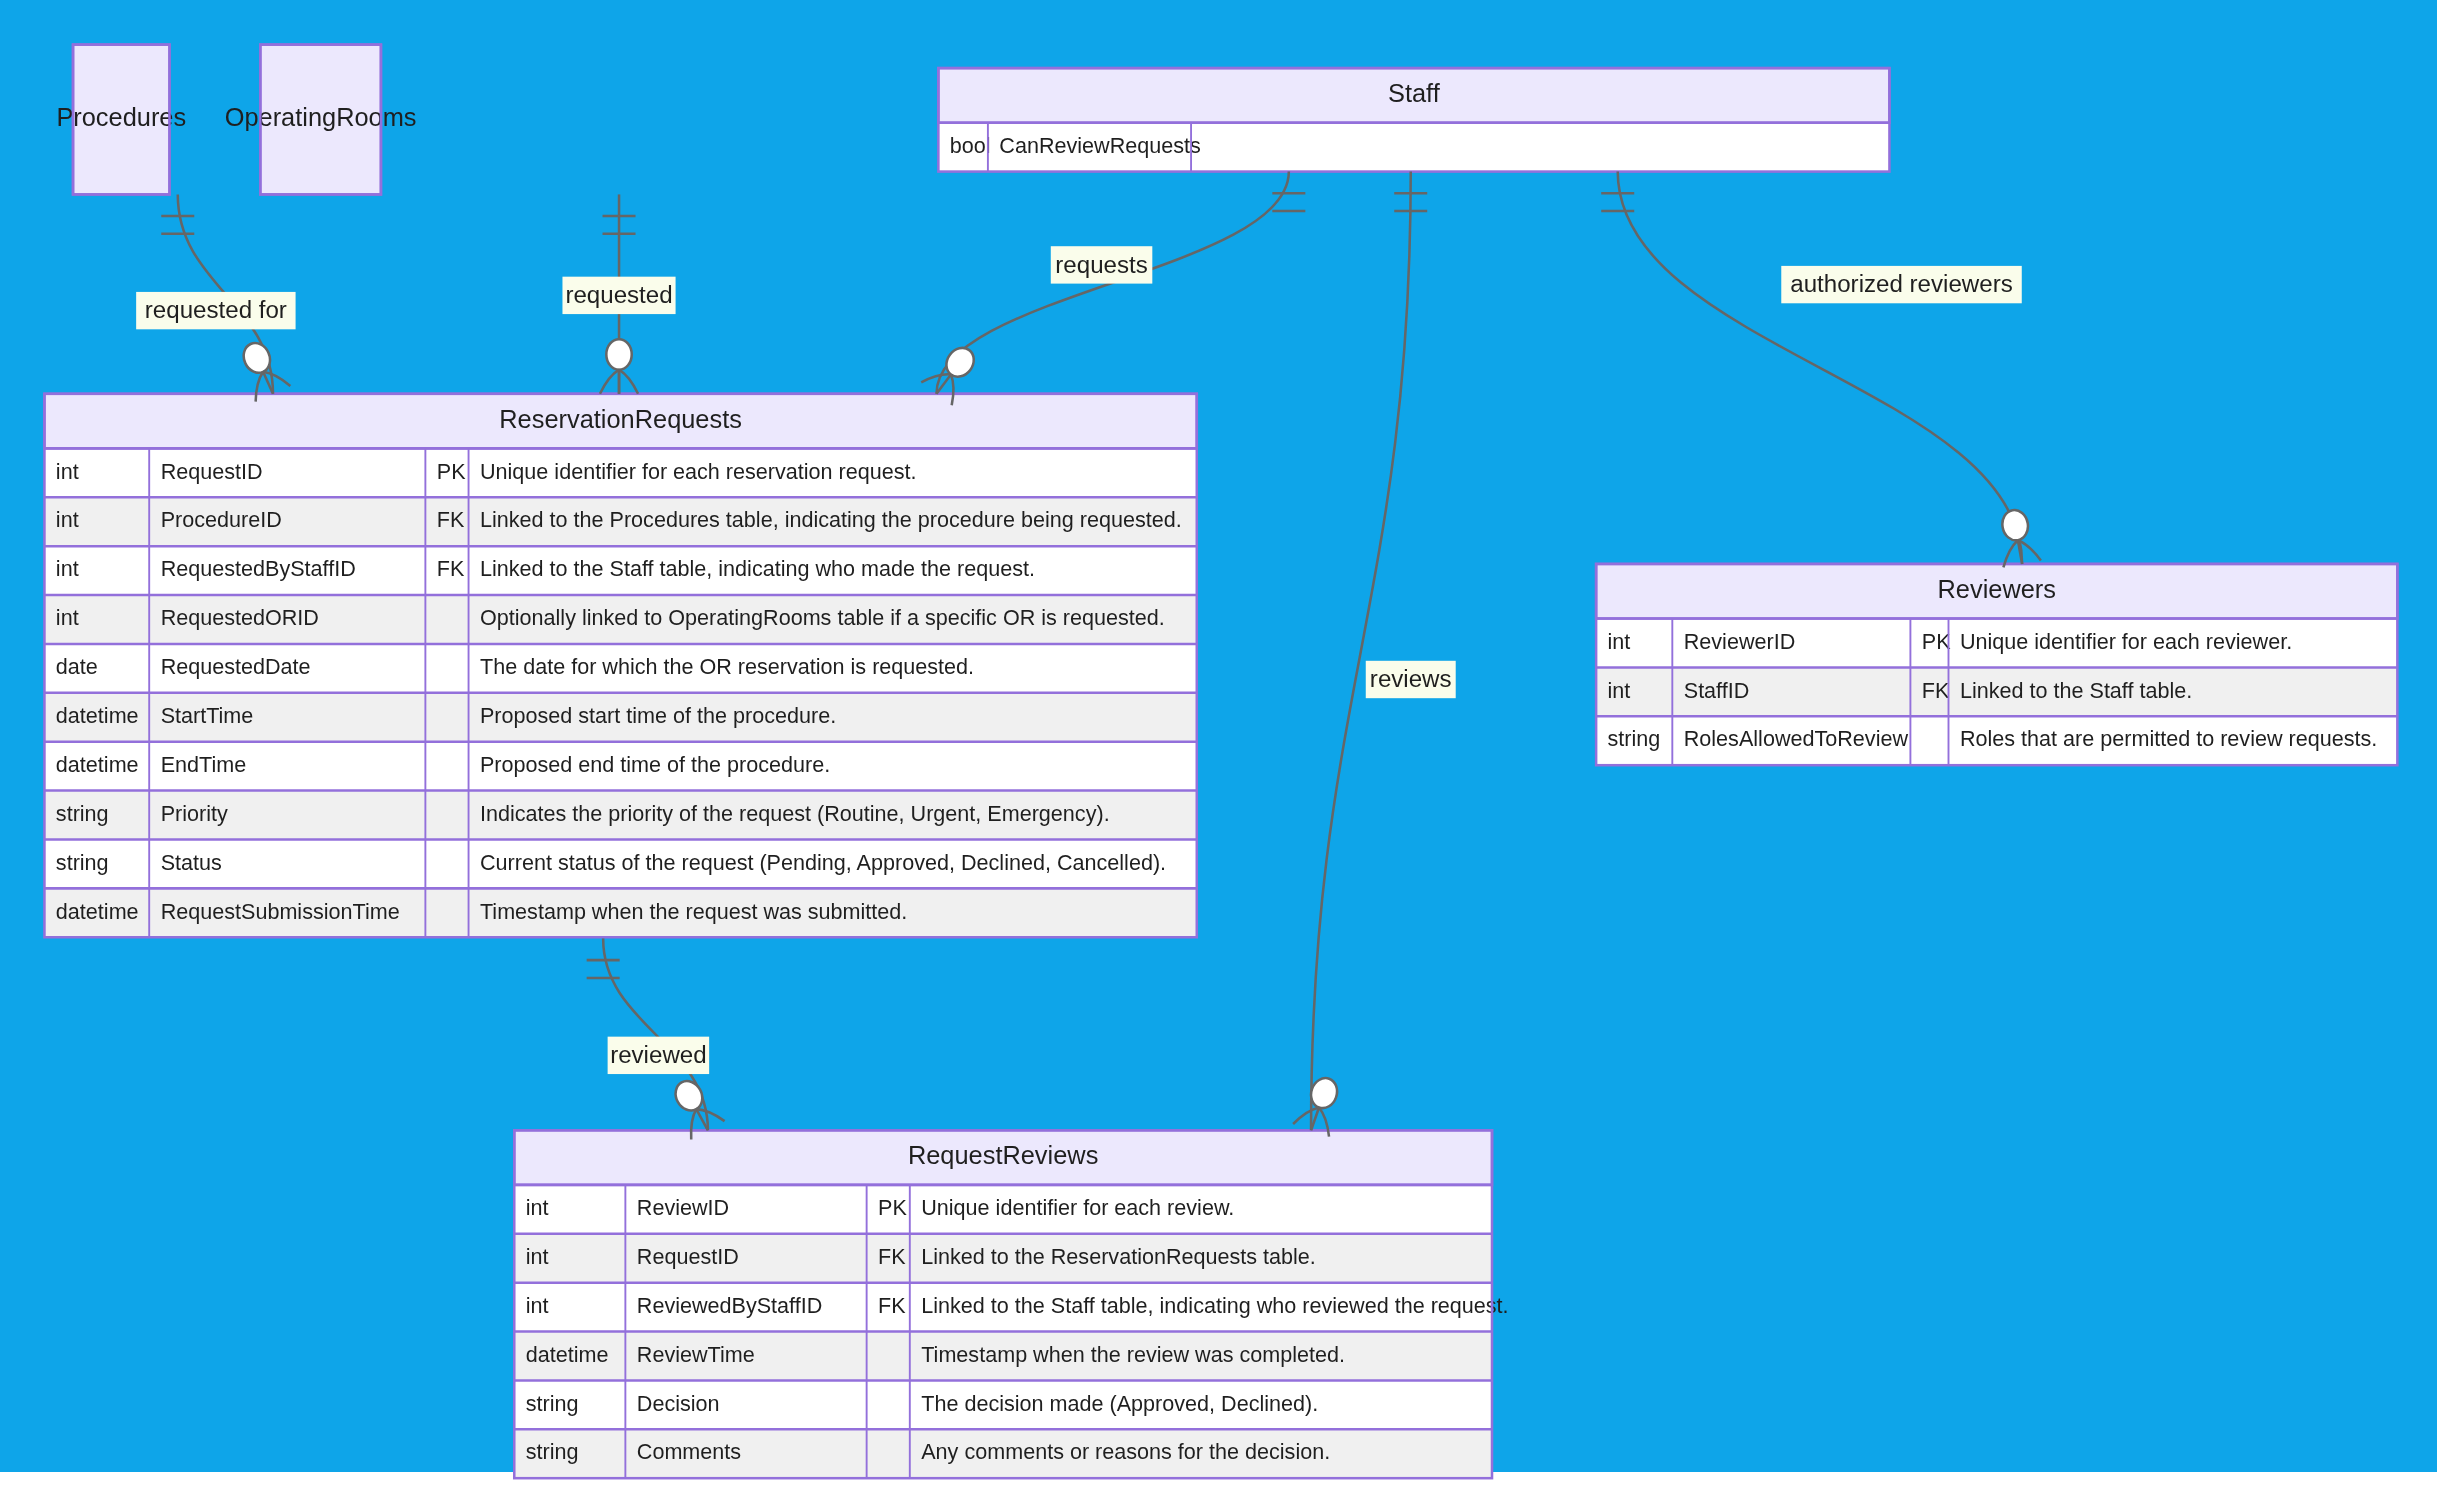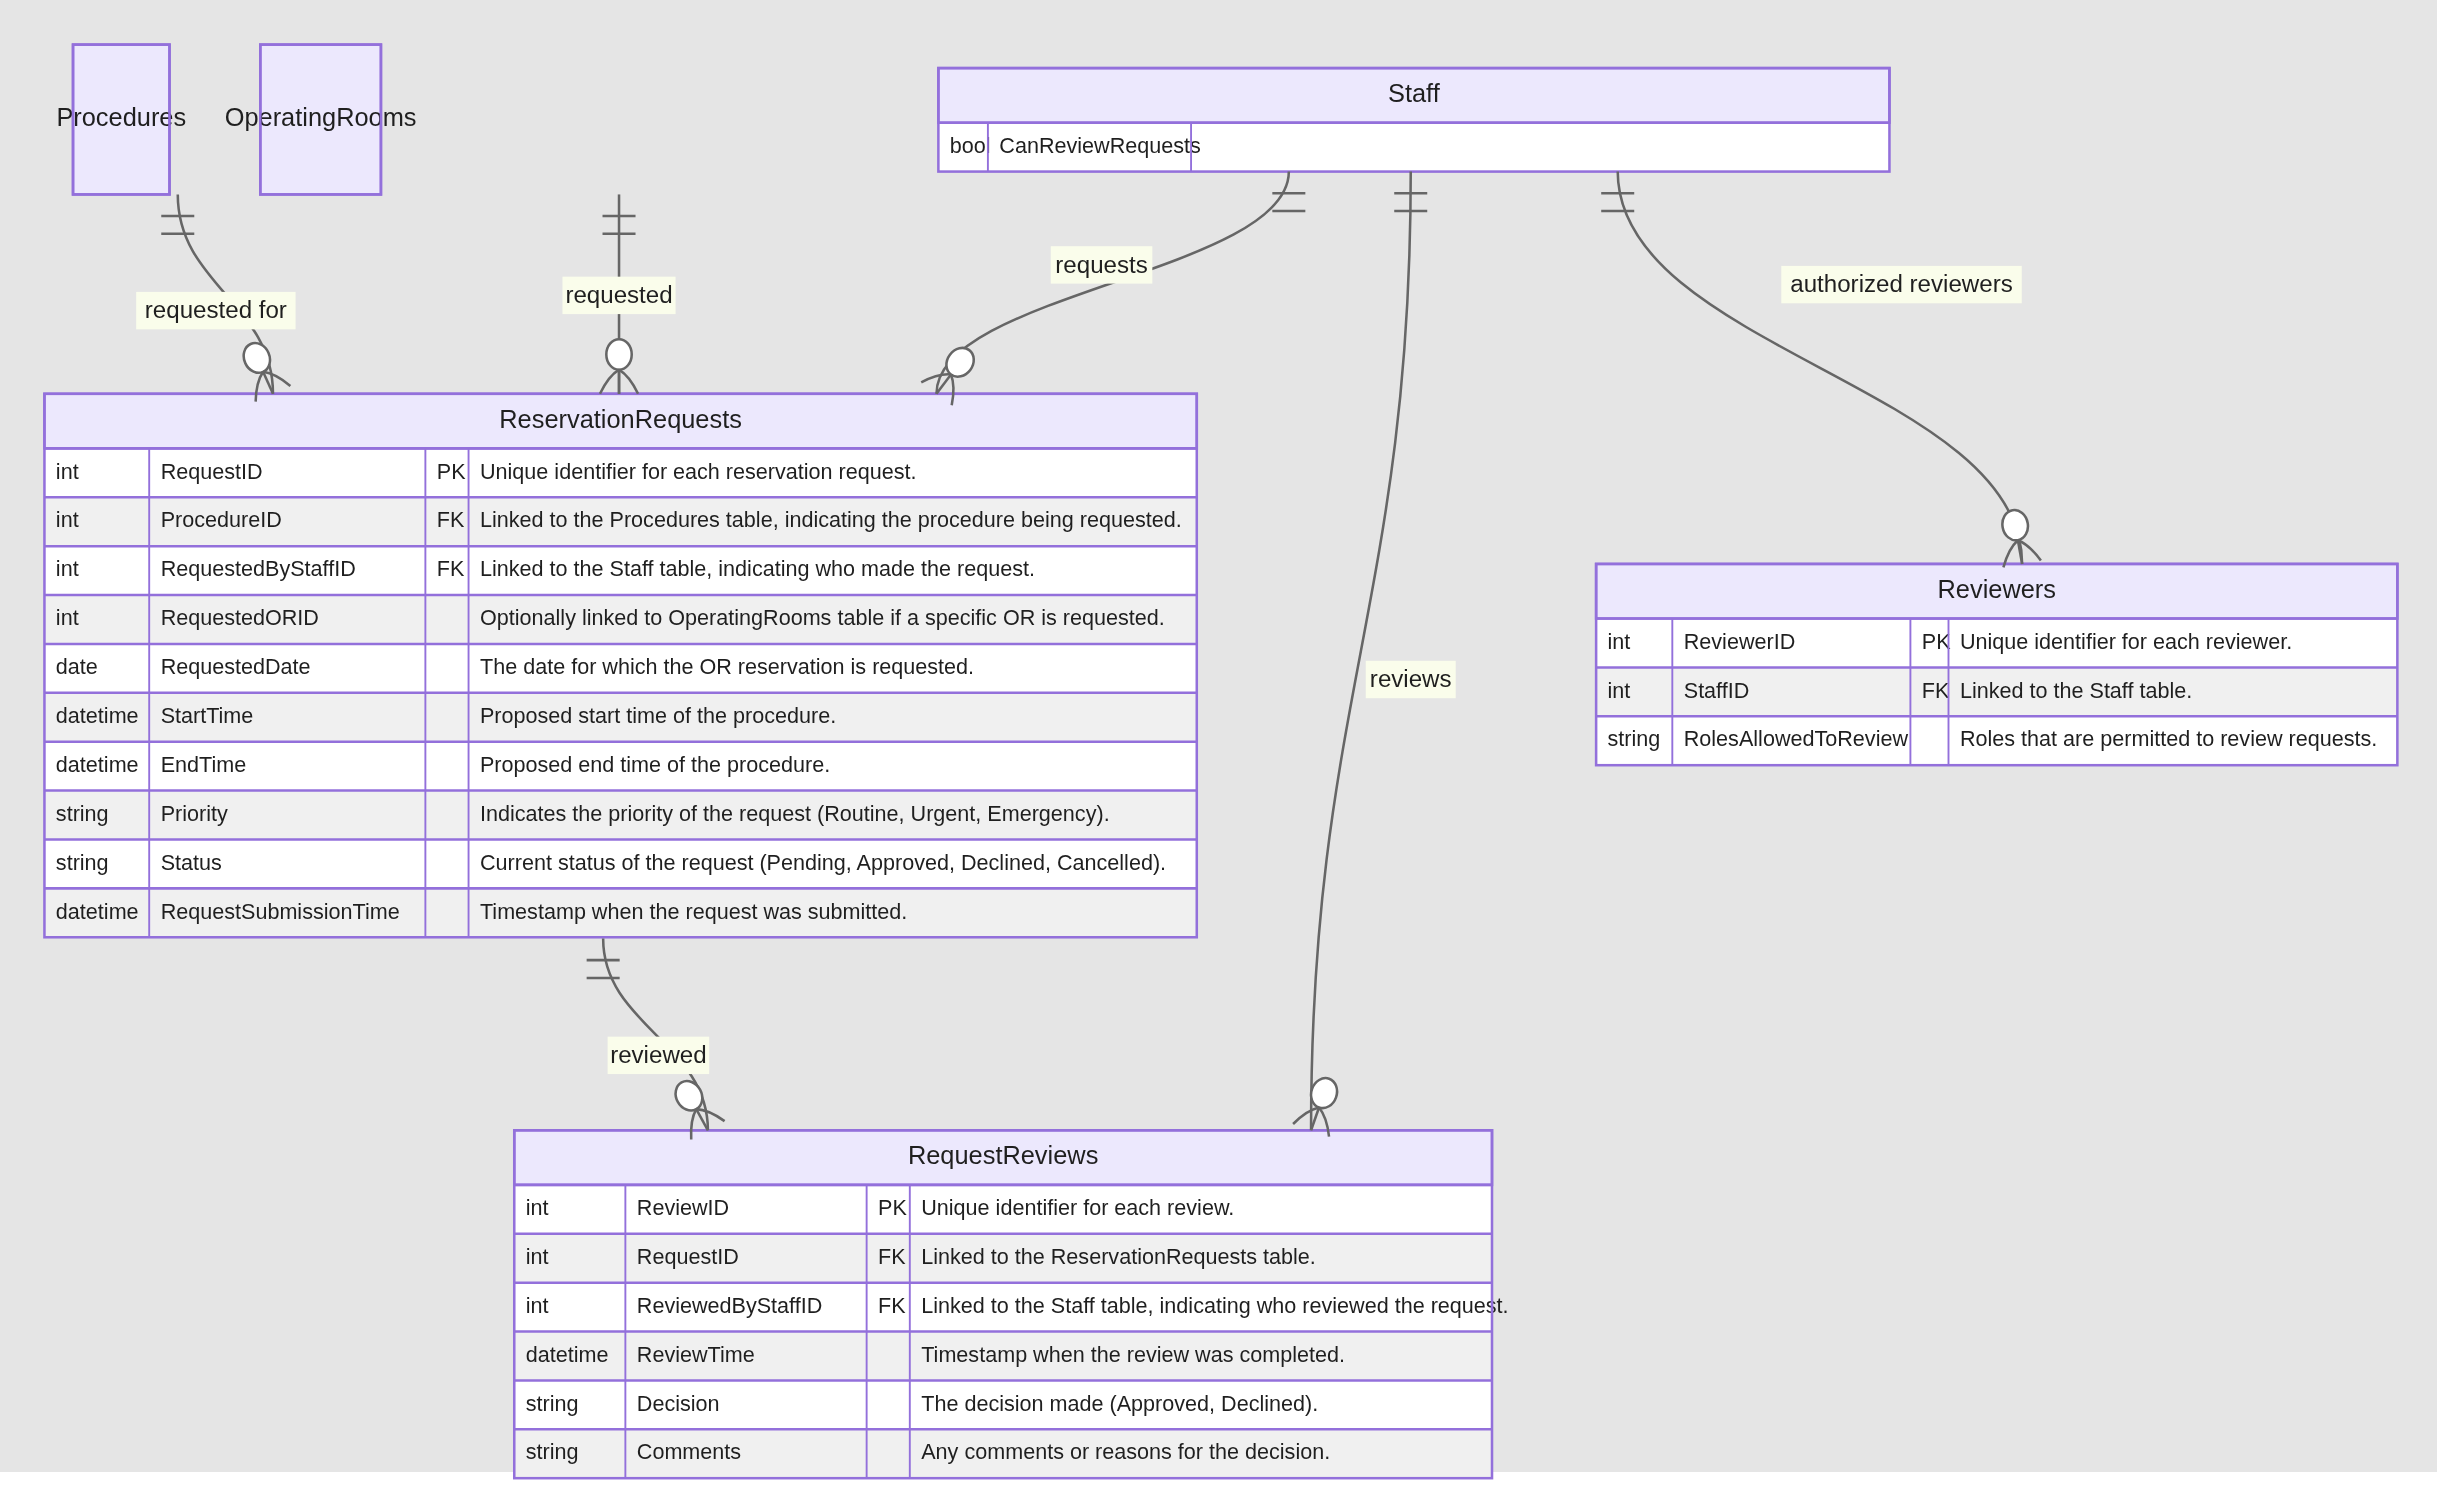--- a/index.html
+++ b/index.html
@@ -1,18 +1,18 @@
 <!DOCTYPE html>
 <html style="font-size:10.2px"><head>
 <meta charset="utf-8">
 <style>
   html,body{margin:0;padding:0;background:#ffffff;}
   body{width:2438px;height:1512px;overflow:hidden;
        font-family:"Liberation Sans","DejaVu Sans",sans-serif;}
-  #canvas{position:relative;width:2438px;height:1472px;background:#e5e5e5;}
+  #canvas{position:relative;width:2438px;height:1472px;background:#0ea5e9;}
   svg.er{position:absolute;top:0;left:0;width:2438px;height:1512px;}
   .ent-head{fill:#ECE8FD;stroke:#9370DB;stroke-width:4;}
   .row-odd{fill:#ffffff;}
   .row-even{fill:#F0F0F0;}
   .cellline{stroke:#9370DB;stroke-width:3;}
   .rowline{stroke:#9370DB;stroke-width:4;}
   .ent-title{font-size:40px;fill:#1f1f1f;text-anchor:middle;dominant-baseline:middle;}
   .cell{font-size:34px;fill:#1f1f1f;dominant-baseline:middle;}
   .rel-line{fill:none;stroke:#666666;stroke-width:4;}
   .rel-mark{fill:none;stroke:#666666;stroke-width:4;}

